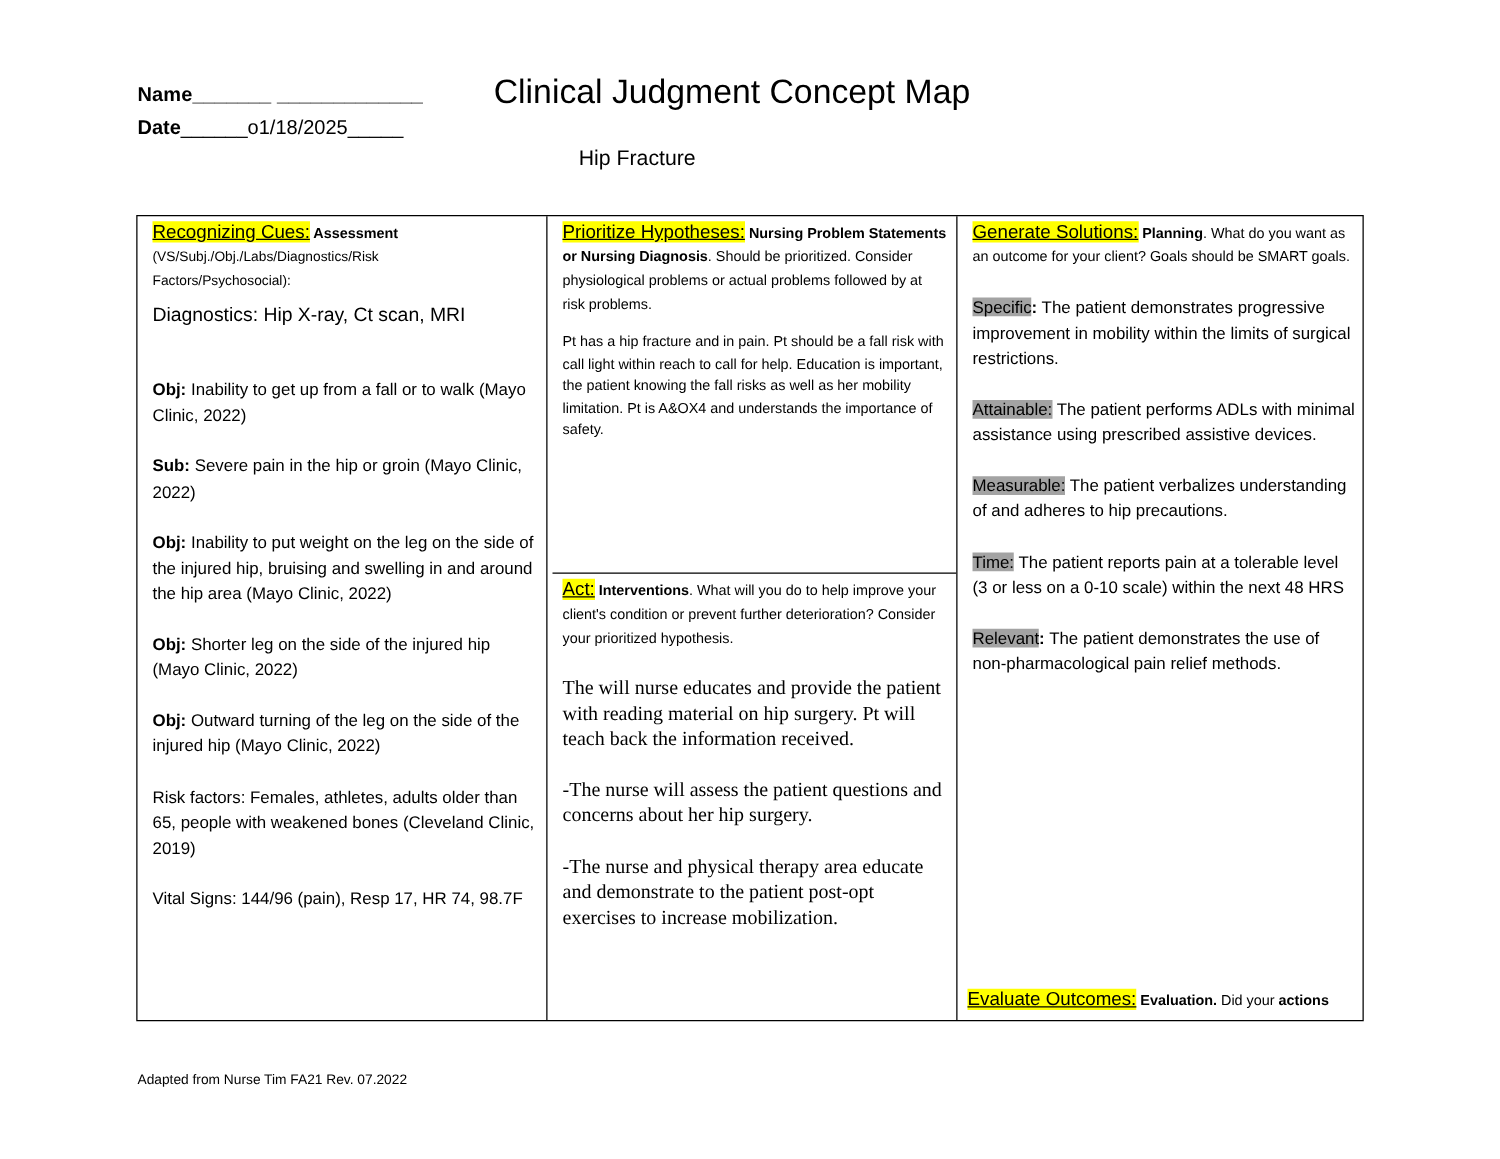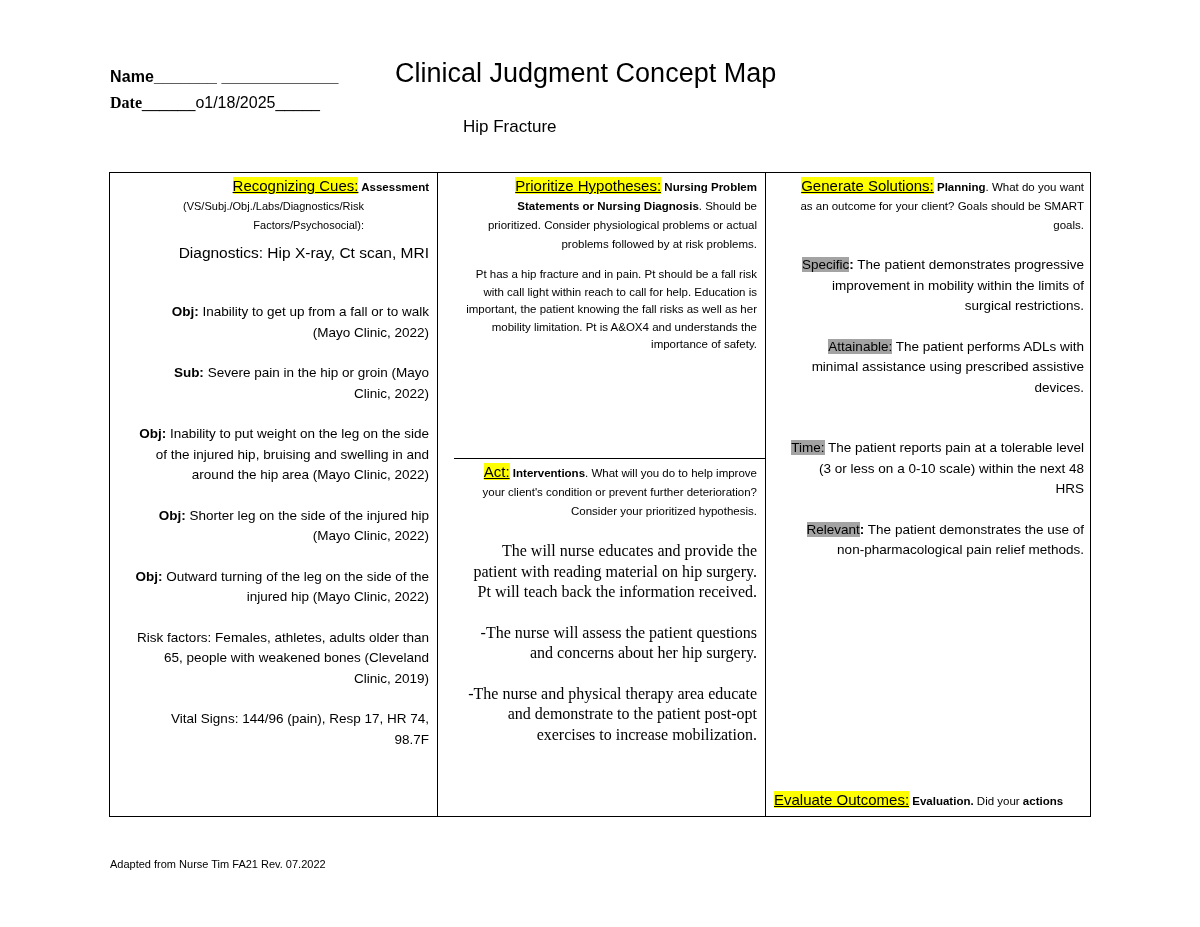--- a/index.html
+++ b/index.html
@@ -1,32 +1,32 @@
 <!DOCTYPE html>
 <html><head>
 <meta charset="utf-8">
 <style>
   html, body { margin:0; padding:0; background:#ffffff; }
   body { width:1200px; height:927px; position:relative; overflow:hidden;
          font-family:"Liberation Sans", sans-serif; color:#000; }
   .page { position:absolute; left:0; top:0; width:1056px; height:927px; }
   .name-line { position:absolute; left:110px; top:68px; font-size:16px; font-weight:bold; letter-spacing:0.1px; }
   .date-line { position:absolute; left:110px; top:94px; font-size:16px; }
-  .date-line .lbl { font-weight:bold;font-family:Liberation Serif, serif; }
+  .date-line .lbl { font-weight:bold; }
   .title { position:absolute; left:395px; top:58px; font-size:27px; font-weight:normal; }
   .subtitle { position:absolute; left:463px; top:117px; font-size:17px; }
   .footer { position:absolute; left:110px; top:858px; font-size:11px; }
 
   .grid { position:absolute; left:109px; top:172px; width:982px; height:645px;
           border:1px solid #000; box-sizing:border-box; }
   .col { position:absolute; top:0; bottom:0; box-sizing:border-box; }
   .col1 { left:0; width:328px; border-right:1px solid #000; }
   .col2 { left:328px; width:328px; border-right:1px solid #000; }
   .col3 { left:656px; width:326px; }
-  .cell { position:absolute; left:16px; right:0; box-sizing:border-box; padding:3px 8px;text-align:right; }
+  .cell { position:absolute; left:4px; right:0; box-sizing:border-box; padding:3px 8px; }
   .c2top { top:0; height:286px; border-bottom:1px solid #000; }
   .c2bot { top:286px; bottom:0; }
 
   .hl { background:#ffff00; text-decoration:underline; font-size:15px; }
   .hl-plain { background:#a3a3a3; }
   .hdr-bold { font-weight:bold; font-size:11.5px; }
   .small { font-size:11.5px; line-height:19px; }
   .body13 { font-size:13.5px; line-height:20.5px; }
   .body11 { font-size:11.5px; line-height:17.5px; }
   .serif { font-family:"Liberation Serif", serif; font-size:16px; line-height:20.5px; }
@@ -106,20 +106,21 @@
       <div class="cell" style="top:0;">
         <div class="small">
           <span class="hl">Generate Solutions:</span><span class="hdr-bold"> Planning</span><span style="font-size:11.5px;">. What do you want as an outcome for your client? Goals should be SMART goals.</span>
         </div>
         <div style="height:20px;"></div>
         <div class="body13">
           <p><span class="hl-plain">Specific</span><span class="b">:</span><span> The patient demonstrates progressive improvement in mobility within the limits of surgical restrictions.</span></p>
           <div class="gap"></div>
           <p><span class="hl-plain">Attainable:</span><span> The patient performs ADLs with minimal assistance using prescribed assistive devices.</span></p>
           <div class="gap"></div>
+          <p><span class="hl-plain">Measurable:</span><span> The patient verbalizes understanding of and adheres to hip precautions.</span></p>
           <div class="gap"></div>
           <p><span class="hl-plain">Time:</span><span> The patient reports pain at a tolerable level (3 or less on a 0-10 scale) within the next 48 HRS</span></p>
           <div class="gap"></div>
           <p><span class="hl-plain">Relevant</span><span class="b">:</span><span> The patient demonstrates the use of non-pharmacological pain relief methods.</span></p>
         </div>
       </div>
       <div class="eval">
         <span class="hl">Evaluate Outcomes:</span><span class="b"> Evaluation.</span><span> Did your </span><span class="b">actions</span>
       </div>
     </div>

